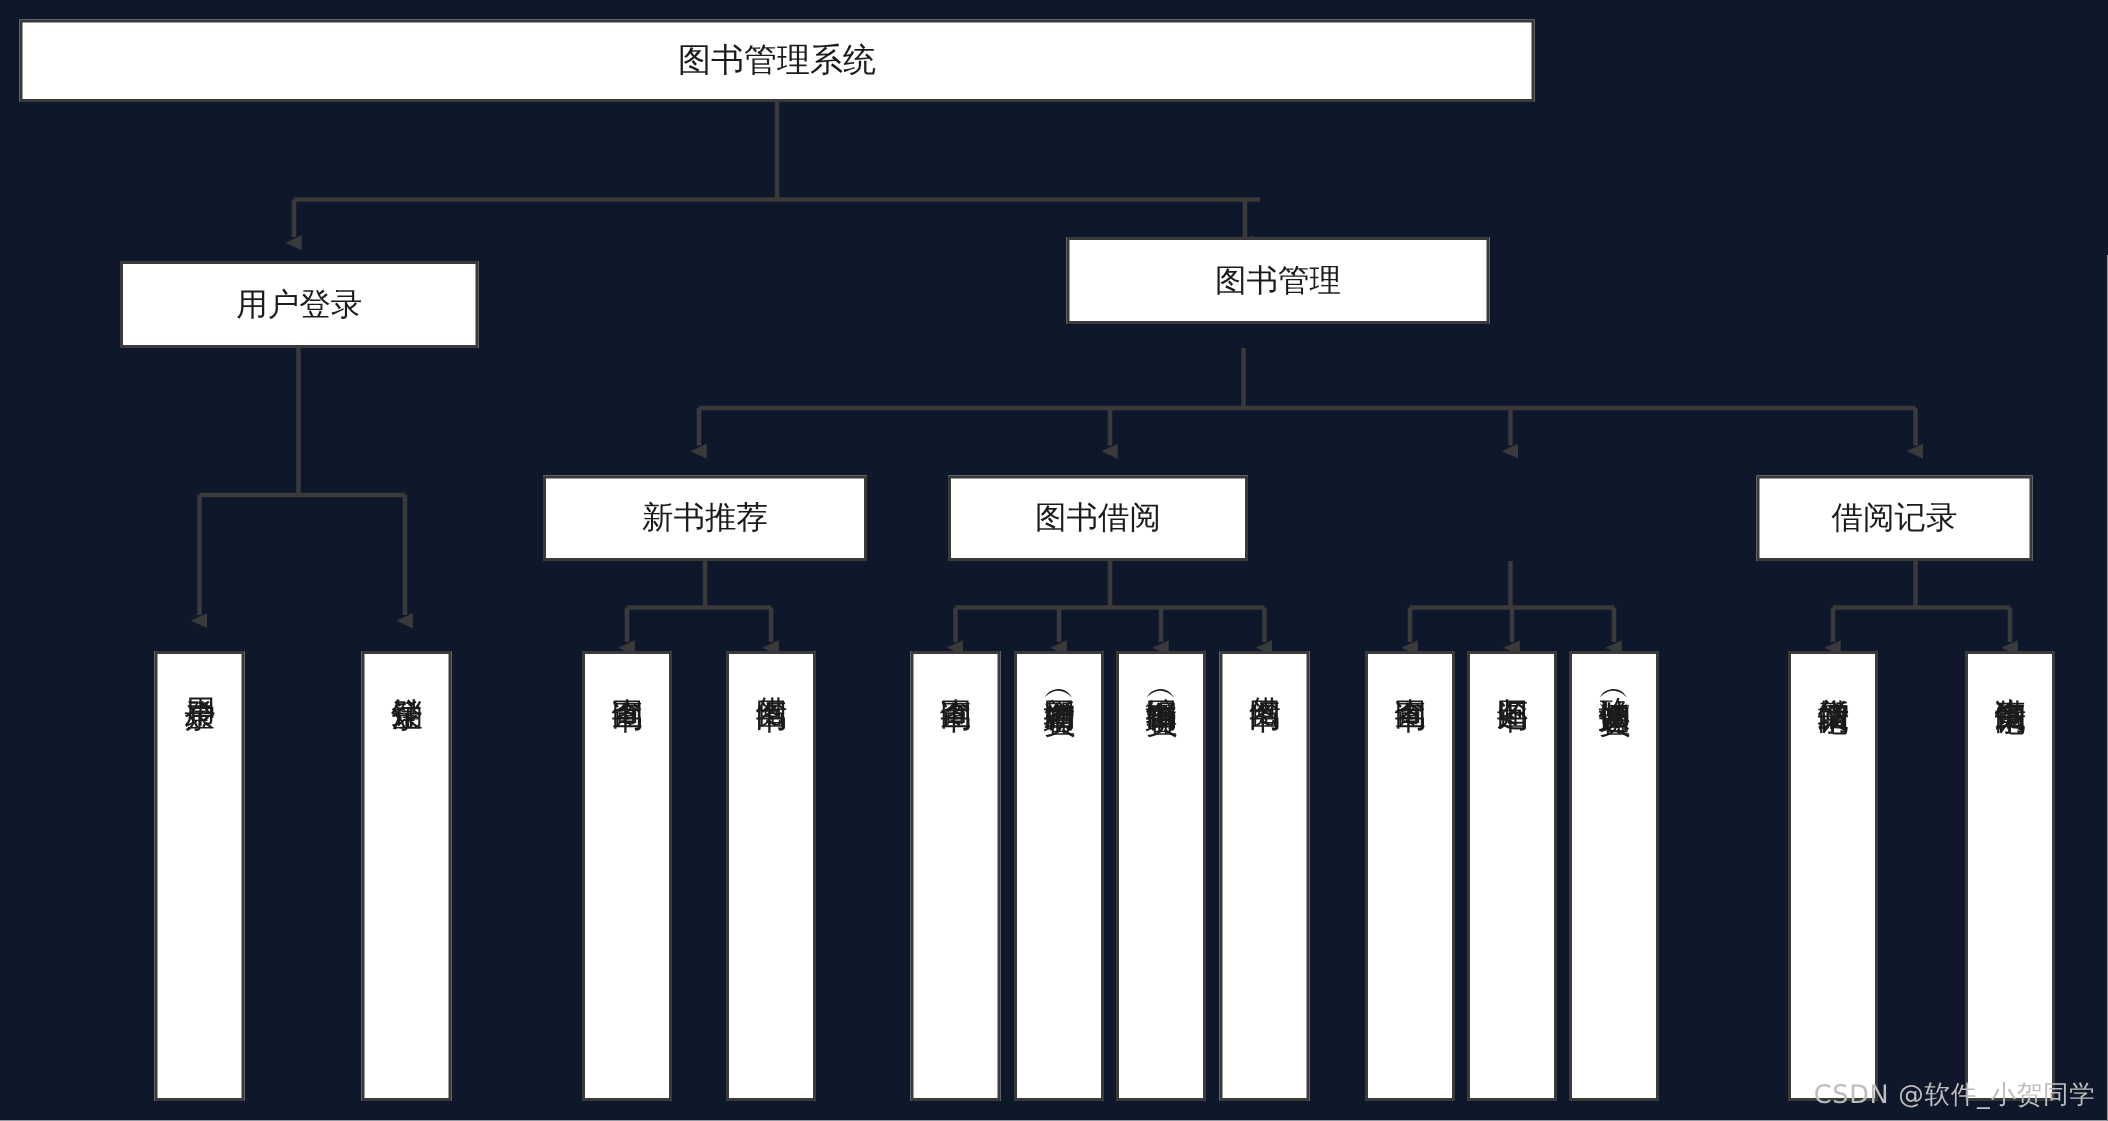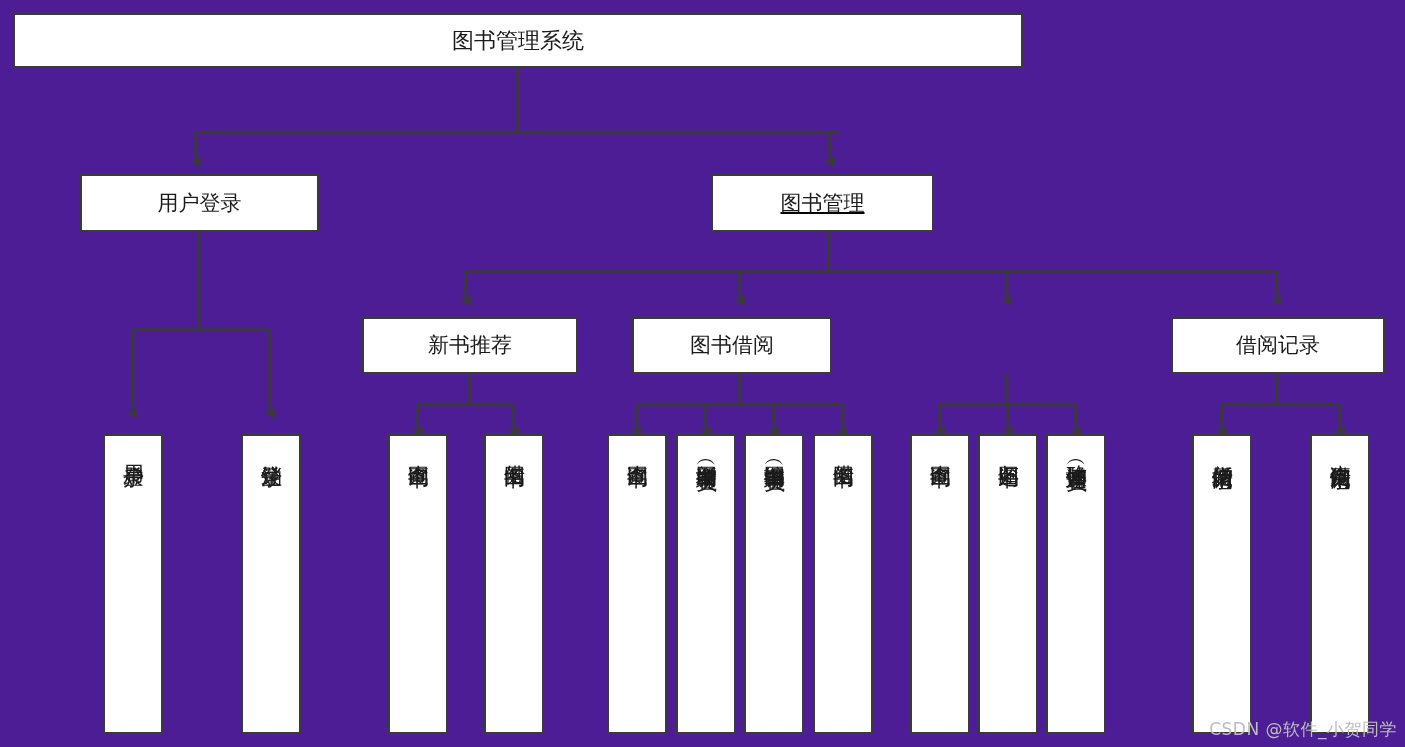--- a/index.html
+++ b/index.html
@@ -1,16 +1,16 @@
 <!DOCTYPE html>
 <html><head>
 <meta charset="utf-8">
 <style>
   html,body{margin:0;padding:0;background:#ffffff;}
-  #stage{position:relative;width:1405px;height:747px;background:#4c1d95;
+  #stage{position:relative;width:1405px;height:747px;background:#0f172a;
          font-family:"DejaVu Sans","Liberation Sans",sans-serif;overflow:hidden;}
   #wires{position:absolute;left:0;top:0;width:1405px;height:747px;}
   .node{position:absolute;box-sizing:border-box;background:#ffffff;
         border:2px solid #3a3a3a;display:flex;align-items:center;justify-content:center;}
   .node .lbl{color:#1b1b1b;font-size:21px;line-height:1.25;white-space:nowrap;}
   .leaf{align-items:flex-start;justify-content:center;padding-top:12px;}
   .leaf .lbl{writing-mode:vertical-rl;text-orientation:upright;
              font-size:21px;line-height:1.18;letter-spacing:1px;white-space:nowrap;}
   #root .lbl{font-size:22px;}
   .watermark{position:absolute;right:8px;bottom:6px;color:#bdbdbd;font-size:17px;
@@ -71,31 +71,31 @@
     </g>
   </svg>
 
   <div class="node" id="root" style="left:13px;top:13px;width:1010px;height:55px;">
     <span class="lbl">图书管理系统</span>
   </div>
 
   <div class="node" style="left:80px;top:174px;width:239px;height:58px;">
     <span class="lbl">用户登录</span>
   </div>
-  <div class="node" style="left:711px;top:174px;width:223px;height:58px;text-decoration:underline;">
+  <div class="node" style="left:711px;top:158px;width:282px;height:58px;">
     <span class="lbl">图书管理</span>
   </div>
 
   <div class="node" style="left:362px;top:317px;width:216px;height:57px;">
     <span class="lbl">新书推荐</span>
   </div>
   <div class="node" style="left:632px;top:317px;width:200px;height:57px;">
     <span class="lbl">图书借阅</span>
   </div>
-  <div class="node" style="left:1171px;top:317px;width:214px;height:57px;">
+  <div class="node" style="left:1171px;top:317px;width:184px;height:57px;">
     <span class="lbl">借阅记录</span>
   </div>
 
   <div class="node leaf" style="left:103px;top:434px;width:60px;height:300px;">
     <span class="lbl">用户登录</span>
   </div>
   <div class="node leaf" style="left:241px;top:434px;width:60px;height:300px;">
     <span class="lbl">注销登录</span>
   </div>
 

